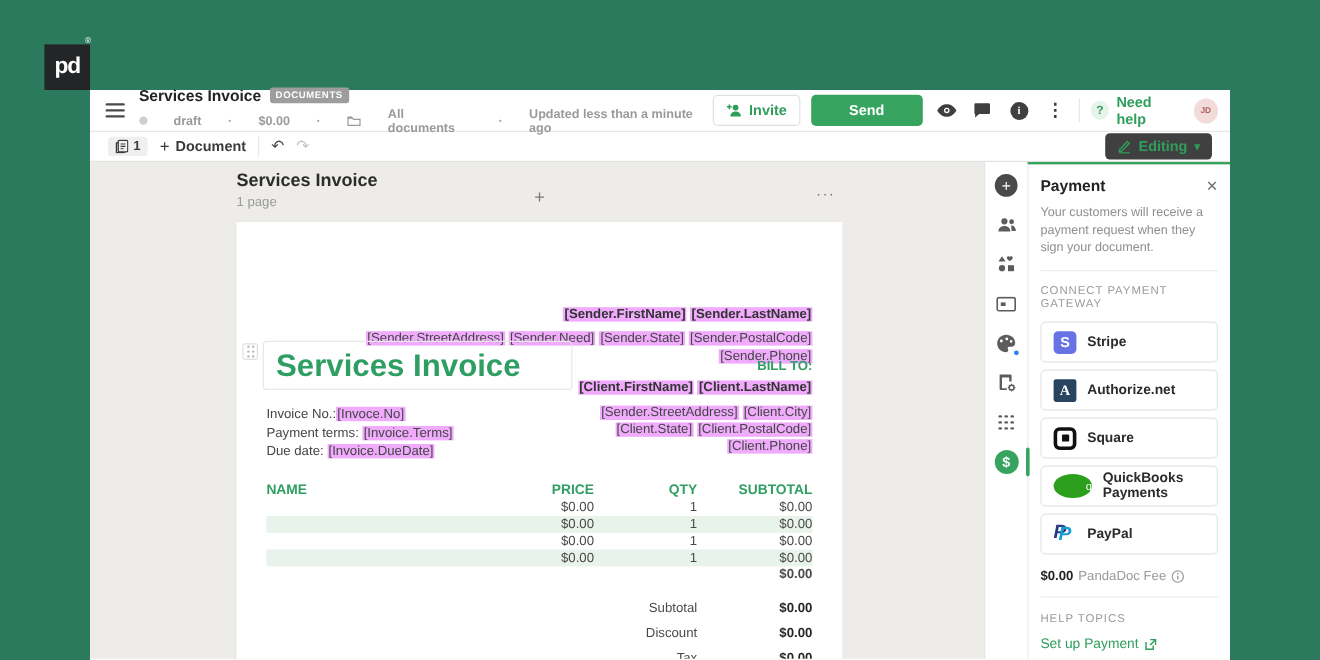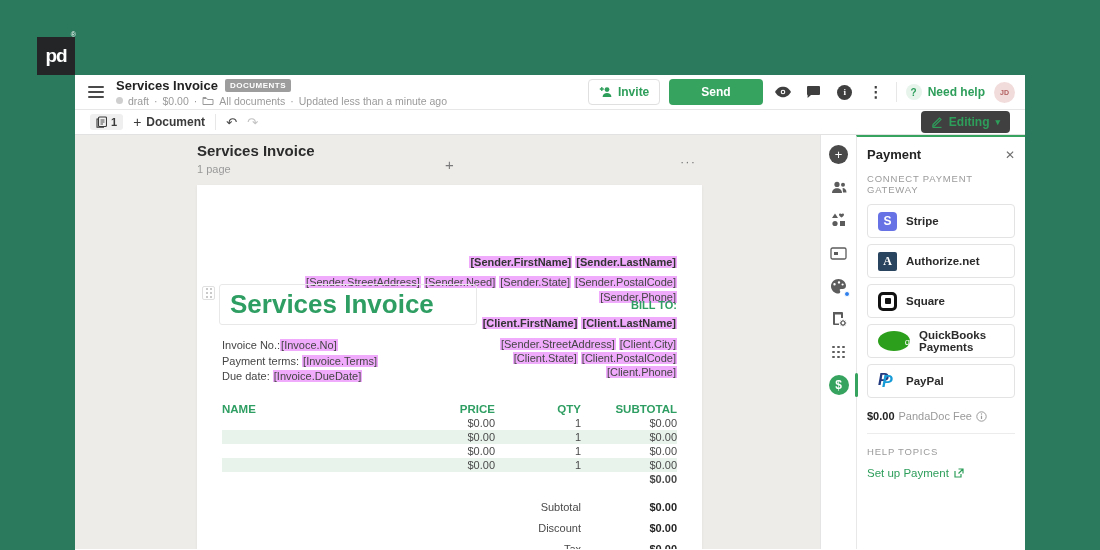--- a/index.html
+++ b/index.html
@@ -17,21 +17,21 @@
 
   
   .hdr { height:35px; border-bottom:1px solid #e7e7e7; display:flex; align-items:center; padding:0 10px 0 13px; }
   .burger { width:16px; display:flex; flex-direction:column; gap:3px; margin-right:12px; cursor:pointer; }
   .burger i { height:2px; background:#4a4a4a; border-radius:1px; }
   .tgroup { display:flex; flex-direction:column; gap:2px; }
   .trow { display:flex; align-items:center; gap:7px; }
   .doctitle { font-size:13px; font-weight:bold; color:#232323; }
   .badge { background:#9d9d9d; color:#fff; font-size:8px; font-weight:bold; letter-spacing:.5px;
            padding:2px 5px; border-radius:2px; }
-  .srow { display:flex; align-items:center; gap:5px; font-size:10.5px; color:#9a9a9a; }
+  .srow { display:flex; align-items:center; gap:22px; font-size:10.5px; color:#9a9a9a;font-weight:bold; }
   .statedot { width:7px; height:7px; border-radius:50%; background:#cfcfcf; display:inline-block; }
   .hdr-actions { margin-left:auto; display:flex; align-items:center; gap:9px; }
   .btn-invite { display:flex; align-items:center; gap:5px; border:1px solid #e0e0e0; background:#fff;
                 color:#2e9e5b; font-size:12px; font-weight:bold; padding:5px 10px; border-radius:4px; cursor:pointer; }
   .btn-send { background:#36a35f; color:#fff; border:none; font-size:12px; font-weight:bold;
               padding:6px 32px; border-radius:4px; cursor:pointer; }
   .hicon { width:22px; height:22px; display:flex; align-items:center; justify-content:center; cursor:pointer; }
   .info-circle { width:15px; height:15px; border-radius:50%; background:#3f3f3f; color:#fff;
                  font-size:9px; font-weight:bold; display:flex; align-items:center; justify-content:center;
                  font-family:"Liberation Serif", serif; }
@@ -428,20 +428,21 @@
         <span class="paycircle">$</span>
         <span class="railind"></span>
       </div>
     </div>
 
     <aside class="panel">
       <div class="phead">
         <span class="pt">Payment</span>
         <span class="pclose">✕</span>
       </div>
+      <div class="pdesc">Your customers will receive a payment request when they sign your document.</div>
       <div class="psec">CONNECT PAYMENT GATEWAY</div>
 
       <div class="gwlist">
         <div class="gwcard">
           <span class="gw-stripe">S</span>
           <span class="gwname">Stripe</span>
         </div>
         <div class="gwcard">
           <span class="gw-auth">A</span>
           <span class="gwname">Authorize.net</span>

